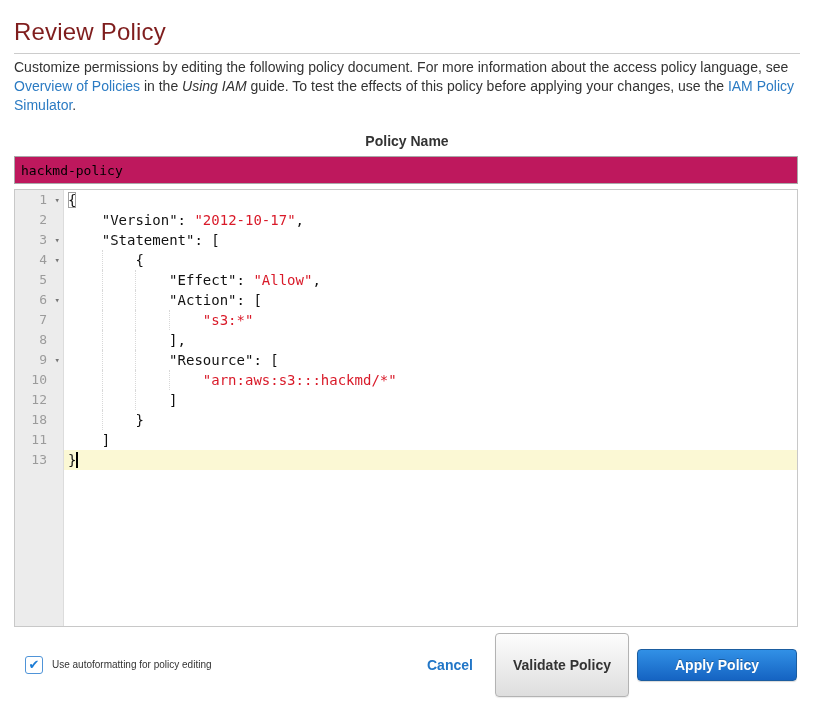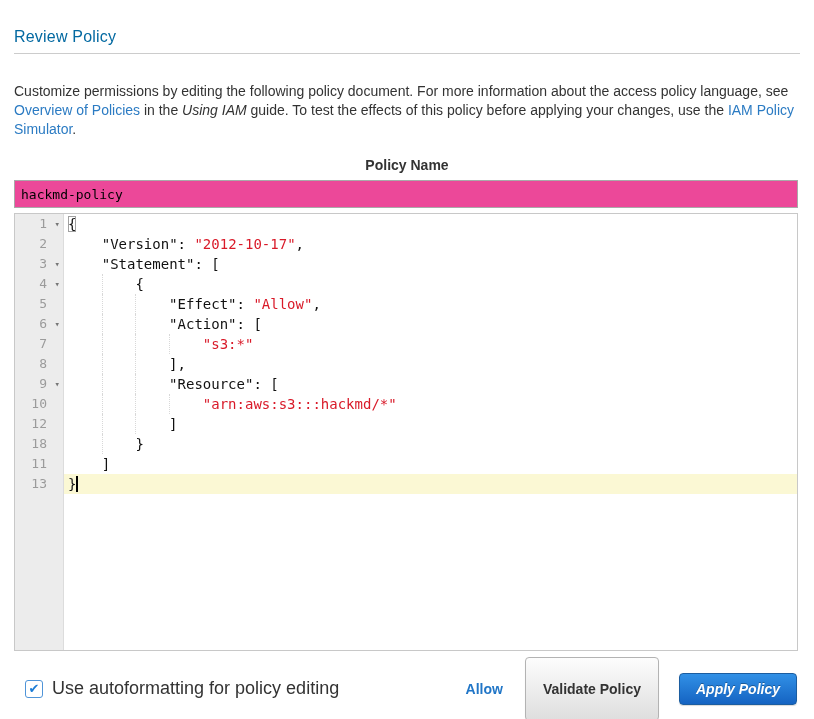--- a/index.html
+++ b/index.html
@@ -14,31 +14,31 @@
     --apply-bottom:#1563c2;
     --check-blue:#1b7cd6;
   }
   *{margin:0;padding:0;box-sizing:content-box;}
   html,body{background:#ffffff;}
   body{
     width:814px;height:719px;overflow:hidden;position:relative;
     font-family:"Liberation Sans","DejaVu Sans",sans-serif;color:#333;
   }
   .page{padding:0 14px;}
-  h1.title{font-size:16px;font-weight:500;color:#0369a1;margin-top:28px;letter-spacing:.2px;}
+  h1.title{font-size:24px;font-weight:500;color:#7f1d1d;margin-top:18px;letter-spacing:.2px;}
   .rule{border:none;border-top:1px solid #cccccc;margin-top:7px;}
-  .intro{margin-top:28px;font-size:14px;line-height:19px;color:#333;width:786px;}
+  .intro{margin-top:4px;font-size:14px;line-height:19px;color:#333;width:786px;}
   .intro a{color:var(--link-blue);text-decoration:none;cursor:pointer;}
   .intro .it{font-style:italic;}
   .field-label{font-size:14px;font-weight:bold;color:#333;margin-top:18px;text-align:center;}
   .name-input{
     display:block;margin-top:7px;width:770px;height:26px;
     border:1px solid #a9a9a9;padding:0 6px;
     font-family:"DejaVu Sans Mono","Liberation Mono",monospace;font-size:13px;color:#000;
-    background:#ec4899;outline:none;
+    background:#be185d;outline:none;
   }
   
   .editor{
     position:relative;margin-top:5px;width:782px;height:436px;
     border:1px solid var(--editor-border);background:#fff;overflow:hidden;
     font-family:"DejaVu Sans Mono","Liberation Mono",monospace;font-size:14px;
   }
   .gutter{
     position:absolute;left:0;top:0;bottom:0;width:48px;
     background:var(--gutter-bg);border-right:1px solid #dcdcdc;z-index:2;
@@ -58,38 +58,37 @@
   .footer{
     margin-top:22px;display:flex;align-items:center;justify-content:space-between;
     width:783px;height:31px;
   }
   .auto-wrap{display:flex;align-items:center;margin-left:11px;}
   .checkbox{
     width:16px;height:16px;border:1px solid #4f94d8;border-radius:3px;background:#fff;
     display:flex;align-items:center;justify-content:center;cursor:pointer;
   }
   .checkbox .mark{color:var(--check-blue);font-size:13px;font-weight:bold;line-height:1;margin-top:-1px;}
-  .auto-label{font-size:18px;color:#333;margin-left:9px;}
+  .auto-label{font-size:10px;color:#333;margin-left:9px;}
   .actions{display:flex;align-items:center;}
   .cancel{color:#2176c7;font-size:14px;font-weight:bold;text-decoration:none;cursor:pointer;margin-right:22px;}
   .btn{
     height:30px;border-radius:4px;font-size:14px;font-weight:bold;cursor:pointer;
     font-family:"Liberation Sans","DejaVu Sans",sans-serif;
   }
   .btn-validate{
     padding:16px 17px;border:1px solid #b3b3b3;color:#333;
-    background:linear-gradient(#fdfdfd,#dedede);margin-right:20px;
+    background:linear-gradient(#fdfdfd,#dedede);margin-right:8px;
     box-shadow:0 1px 1px rgba(0,0,0,.08);
   }
   .btn-apply{
-    padding:0 16px;border:1px solid #1b5da0;color:#fff;
+    padding:0 37px;border:1px solid #1b5da0;color:#fff;
     background:linear-gradient(var(--apply-top),var(--apply-bottom));
     text-shadow:0 -1px 0 rgba(0,0,0,.3);
     box-shadow:0 1px 1px rgba(0,0,0,.15);
-    font-style:italic;
   }
 </style>
 </head>
 <body>
 
 <div class="page">
 
   <h1 class="title">Review Policy</h1>
   <hr class="rule">
 
@@ -135,19 +134,19 @@
   </div>
 
   <div class="footer">
     <div class="auto-wrap">
       <div class="checkbox">
         <span class="mark">✔</span>
       </div>
       <span class="auto-label">Use autoformatting for policy editing</span>
     </div>
     <div class="actions">
-      <a class="cancel">Allow</a>
+      <a class="cancel">Cancel</a>
       <button class="btn btn-validate">Validate Policy</button>
       <button class="btn btn-apply">Apply Policy</button>
     </div>
   </div>
 
 </div>
 
 </body></html>

